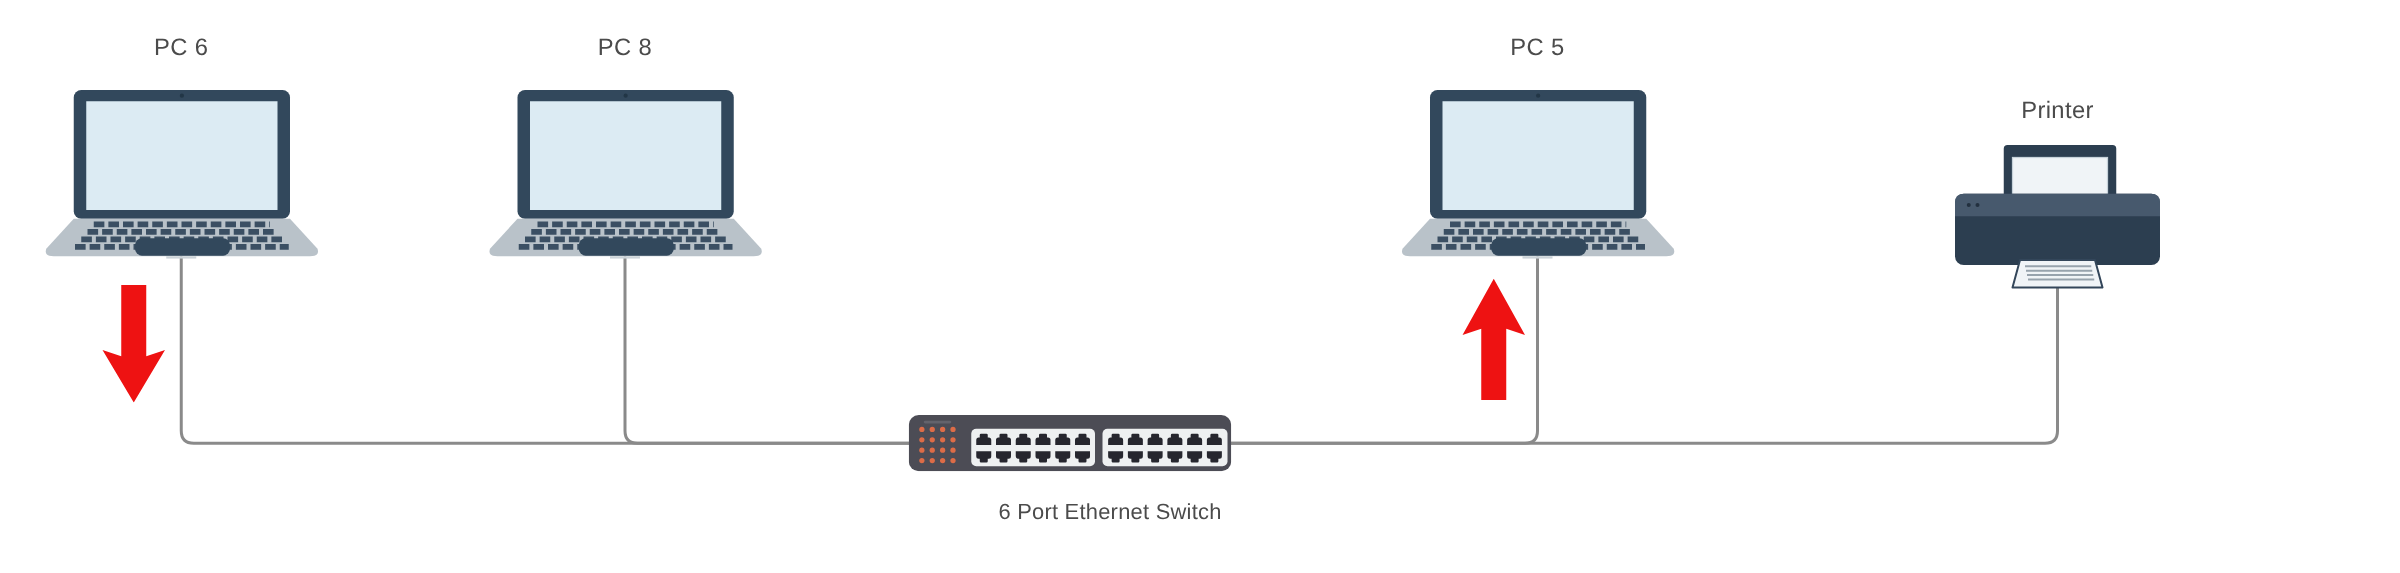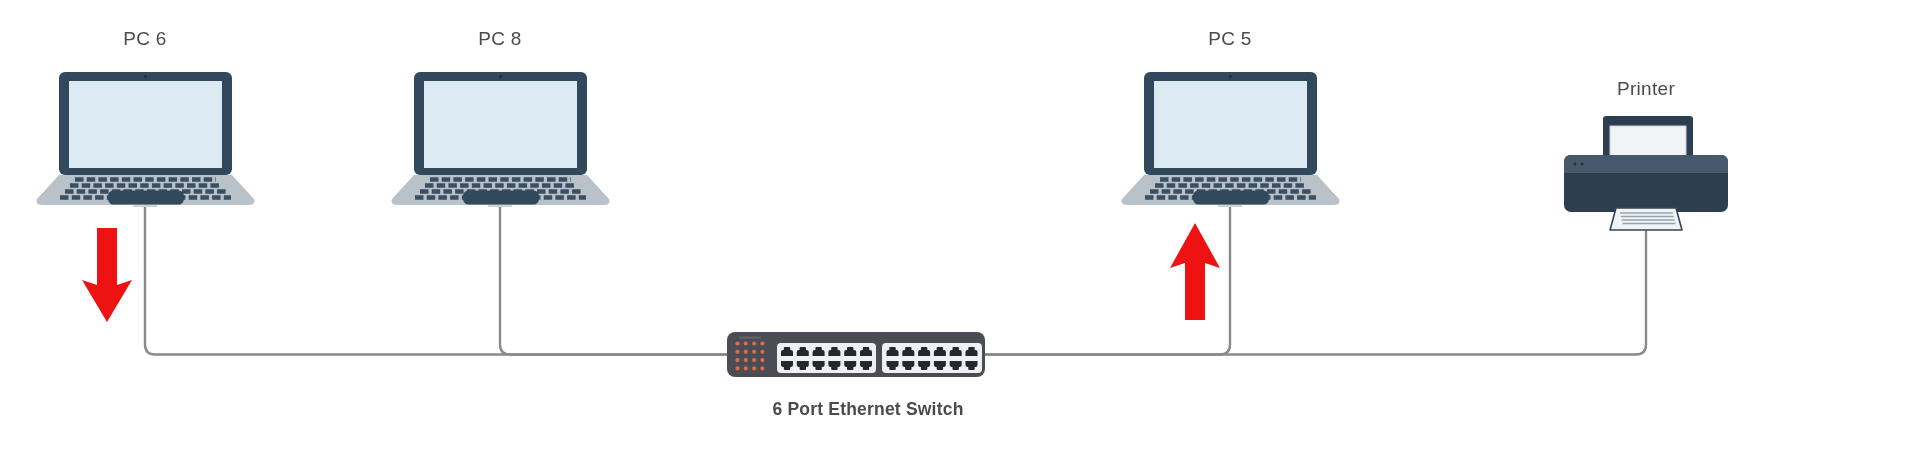--- a/index.html
+++ b/index.html
@@ -155,21 +155,21 @@
       <use href="#port-pair" x="123.2"></use>
       <use href="#port-pair" x="139"></use>
     <use href="#port-pair" x="165.5"></use>
       <use href="#port-pair" x="181.3"></use>
       <use href="#port-pair" x="197.1"></use>
     <use href="#port-pair" x="212.9"></use>
       <use href="#port-pair" x="228.7"></use>
       <use href="#port-pair" x="244.5"></use>
   </svg>
 
-  <div class="switch-label" style="left:718px;top:399px;width:300px;font-weight:bold;">6 Port Ethernet Switch</div>
+  <div class="switch-label" style="left:738px;top:399px;width:300px;">6 Port Ethernet Switch</div>
 
   <svg class="arrow" style="left:81px;top:228px;" width="52" height="94" viewBox="0 0 52 94">
     <polygon points="16,0 36,0 36,57 51,52 26,94 1,52 16,57"></polygon>
   </svg>
   <svg class="arrow" style="left:1169px;top:223px;" width="52" height="97" viewBox="0 0 52 97">
     <polygon points="26,0 51,45 36,40 36,97 16,97 16,40 1,45"></polygon>
   </svg>
 
 </div>
 

